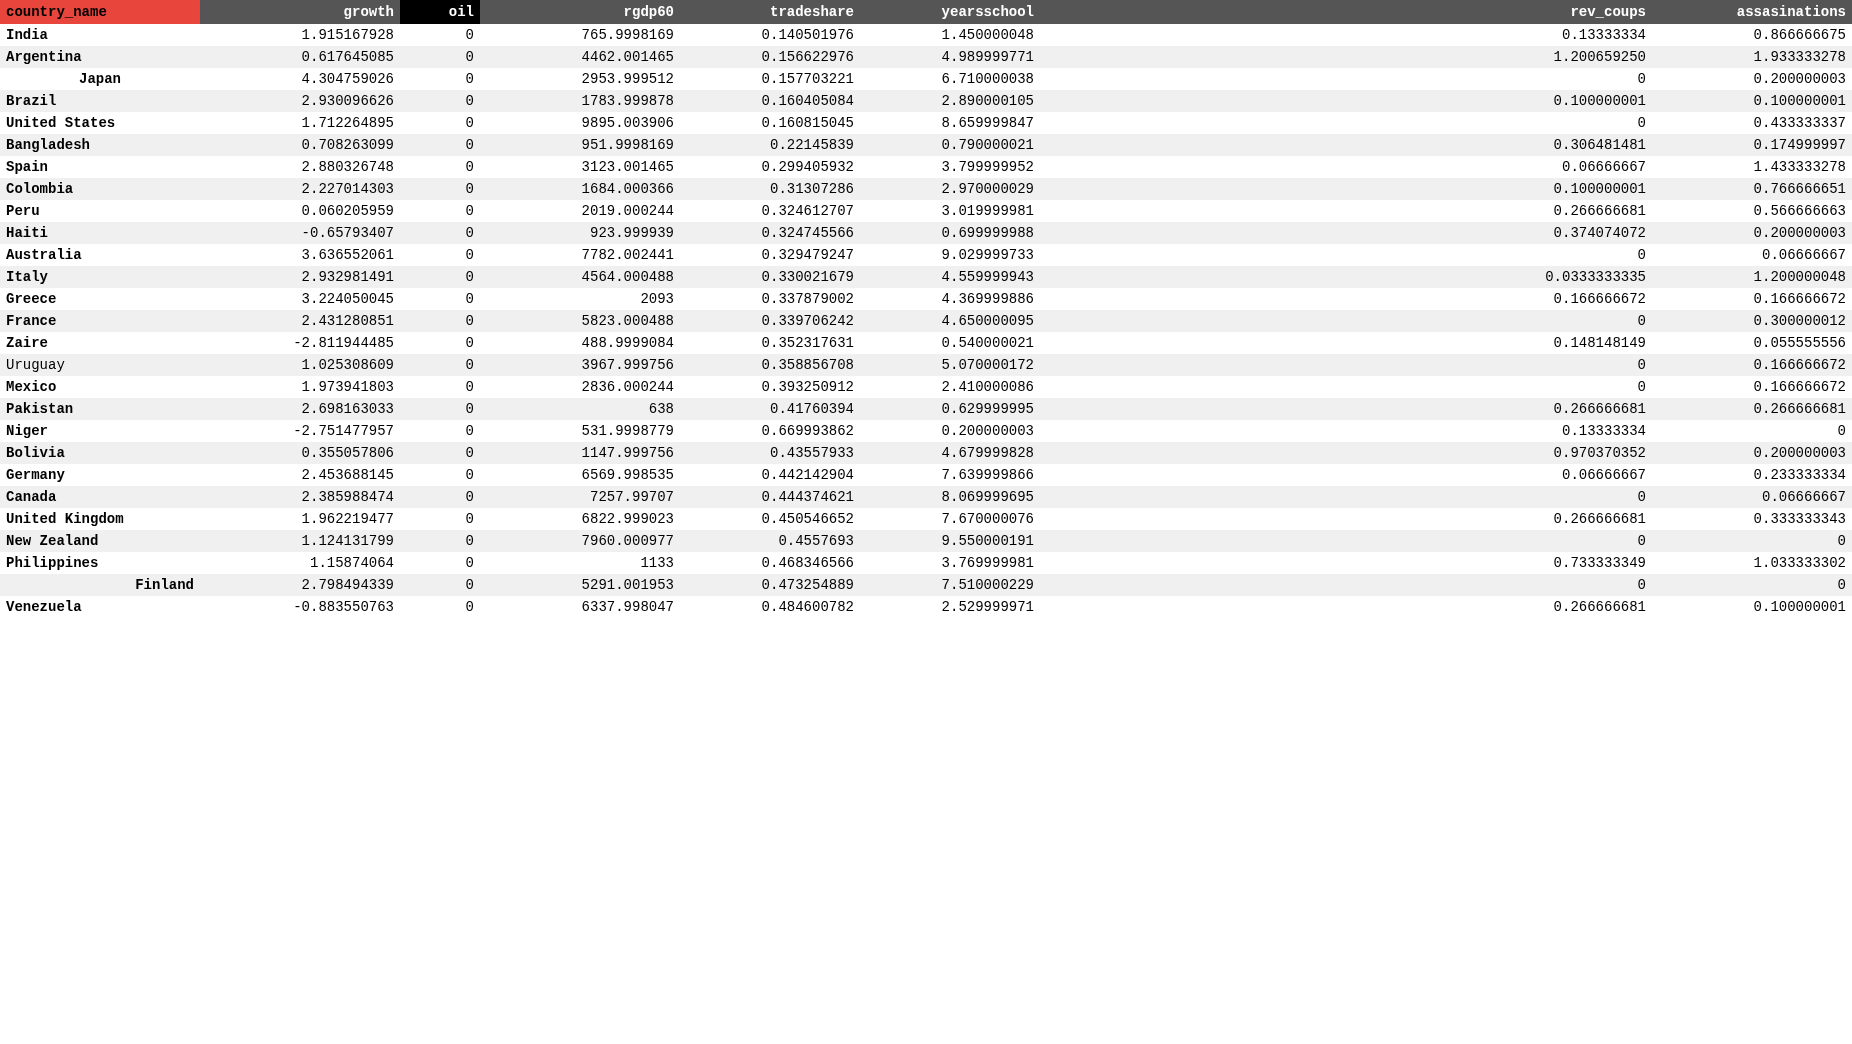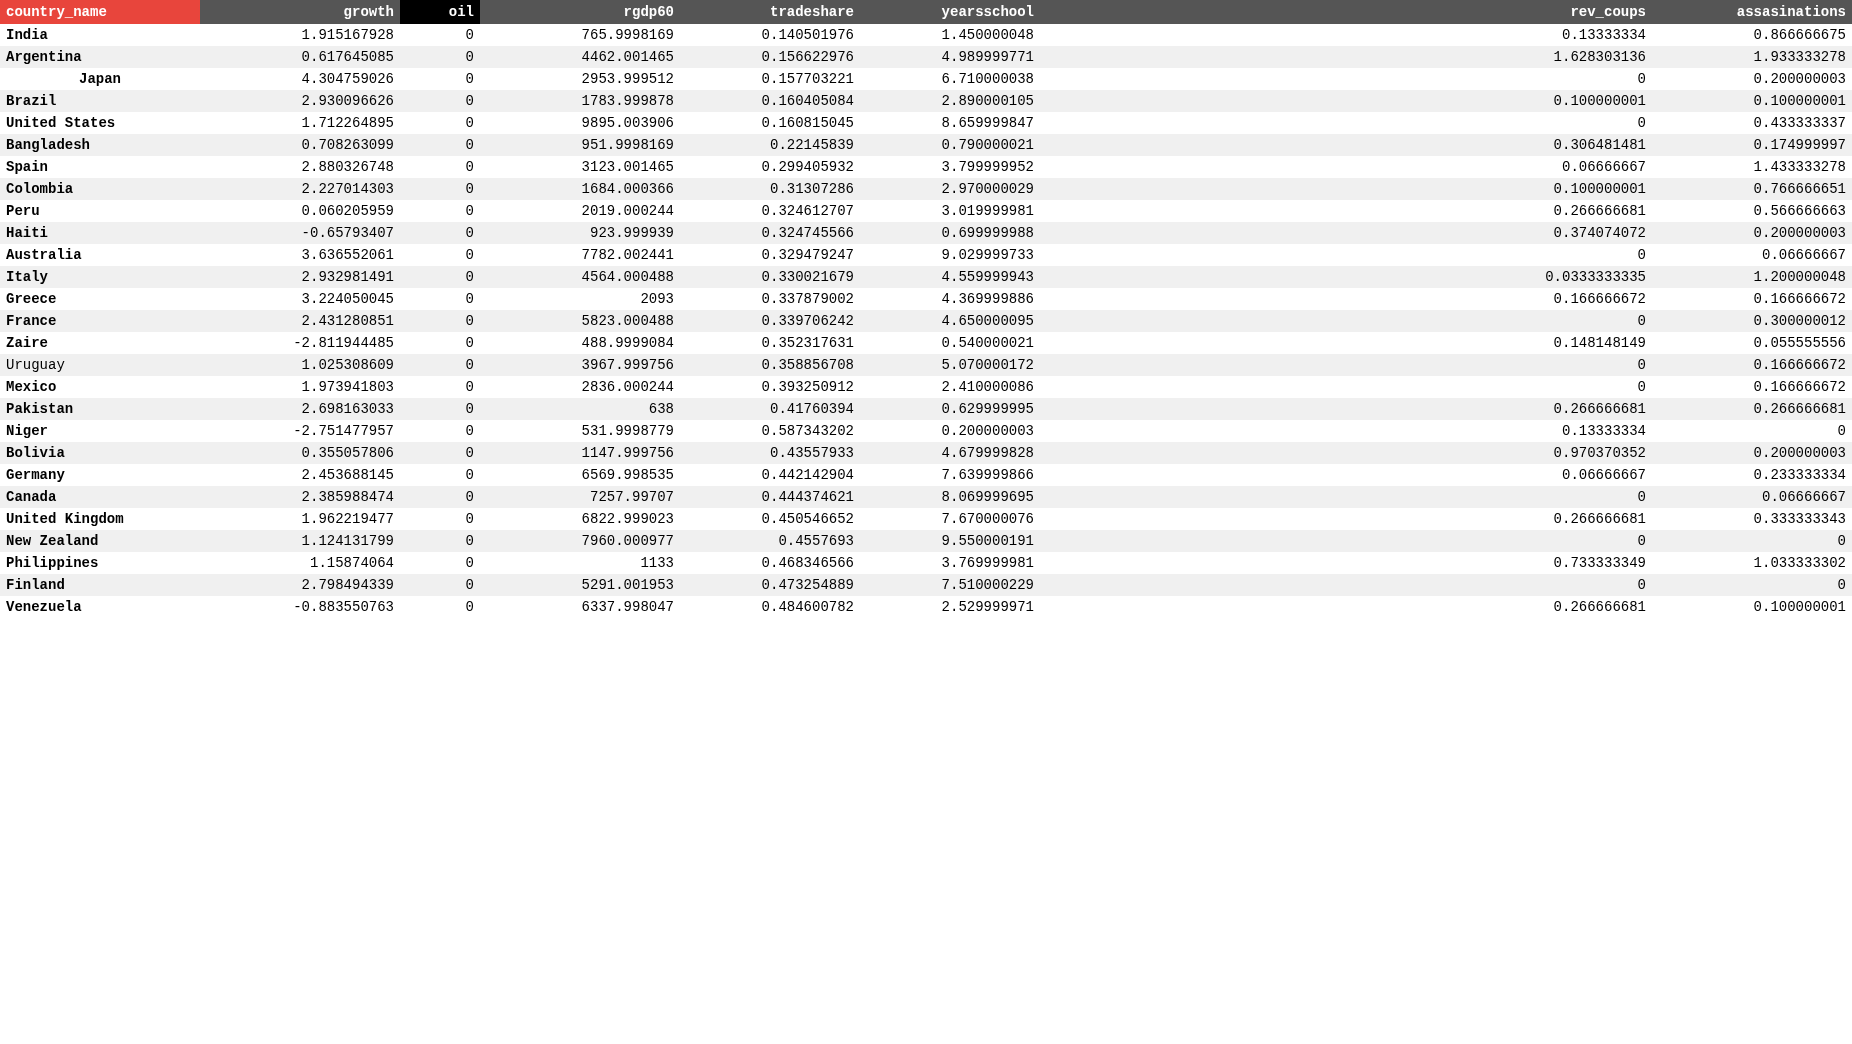--- a/index.html
+++ b/index.html
@@ -33,21 +33,21 @@
       font-weight: bold;
       padding: 4px 6px;
       text-align: right;
       border: none;
       font-size: 14px;
     }
 
     thead tr th:first-child {
       text-align: left;
       background-color: #e8453c;
-      color: #ffffff;
+      color: #000000;
       margin-left: 44px;
     }
 
     tbody tr td {
       padding: 3px 6px;
       text-align: right;
       border: none;
       font-size: 14px;
       white-space: nowrap;
     }
@@ -100,21 +100,21 @@
           <td>0.13333334</td>
           <td>0.866666675</td>
         </tr>
         <tr>
           <td style="text-align: left; font-weight: bold;">Argentina</td>
           <td>0.617645085</td>
           <td>0</td>
           <td>4462.001465</td>
           <td>0.156622976</td>
           <td>4.989999771</td>
-          <td>1.628303136</td>
+          <td>1.200659250</td>
           <td>1.933333278</td>
         </tr>
         <tr>
           <td style="text-align: center; font-weight: bold;">Japan</td>
           <td>4.304759026</td>
           <td>0</td>
           <td>2953.999512</td>
           <td>0.157703221</td>
           <td>6.710000038</td>
           <td>0</td>
@@ -268,21 +268,21 @@
           <td>0.41760394</td>
           <td>0.629999995</td>
           <td>0.266666681</td>
           <td>0.266666681</td>
         </tr>
         <tr>
           <td style="text-align: left; font-weight: bold;">Niger</td>
           <td>-2.751477957</td>
           <td>0</td>
           <td>531.9998779</td>
-          <td>0.587343202</td>
+          <td>0.669993862</td>
           <td>0.200000003</td>
           <td>0.13333334</td>
           <td>0</td>
         </tr>
         <tr>
           <td style="text-align: left; font-weight: bold;">Bolivia</td>
           <td>0.355057806</td>
           <td>0</td>
           <td>1147.999756</td>
           <td>0.43557933</td>
@@ -334,21 +334,21 @@
           <td style="text-align: left; font-weight: bold;">Philippines</td>
           <td>1.15874064</td>
           <td>0</td>
           <td>1133</td>
           <td>0.468346566</td>
           <td>3.769999981</td>
           <td>0.733333349</td>
           <td>1.033333302</td>
         </tr>
         <tr>
-          <td style="text-align: left; font-weight: bold; margin-top: 44px;">Finland</td>
+          <td style="text-align: right; font-weight: bold; margin-top: 44px;">Finland</td>
           <td>2.798494339</td>
           <td>0</td>
           <td>5291.001953</td>
           <td>0.473254889</td>
           <td>7.510000229</td>
           <td>0</td>
           <td>0</td>
         </tr>
         <tr>
           <td style="text-align: left; font-weight: bold;">Venezuela</td>

